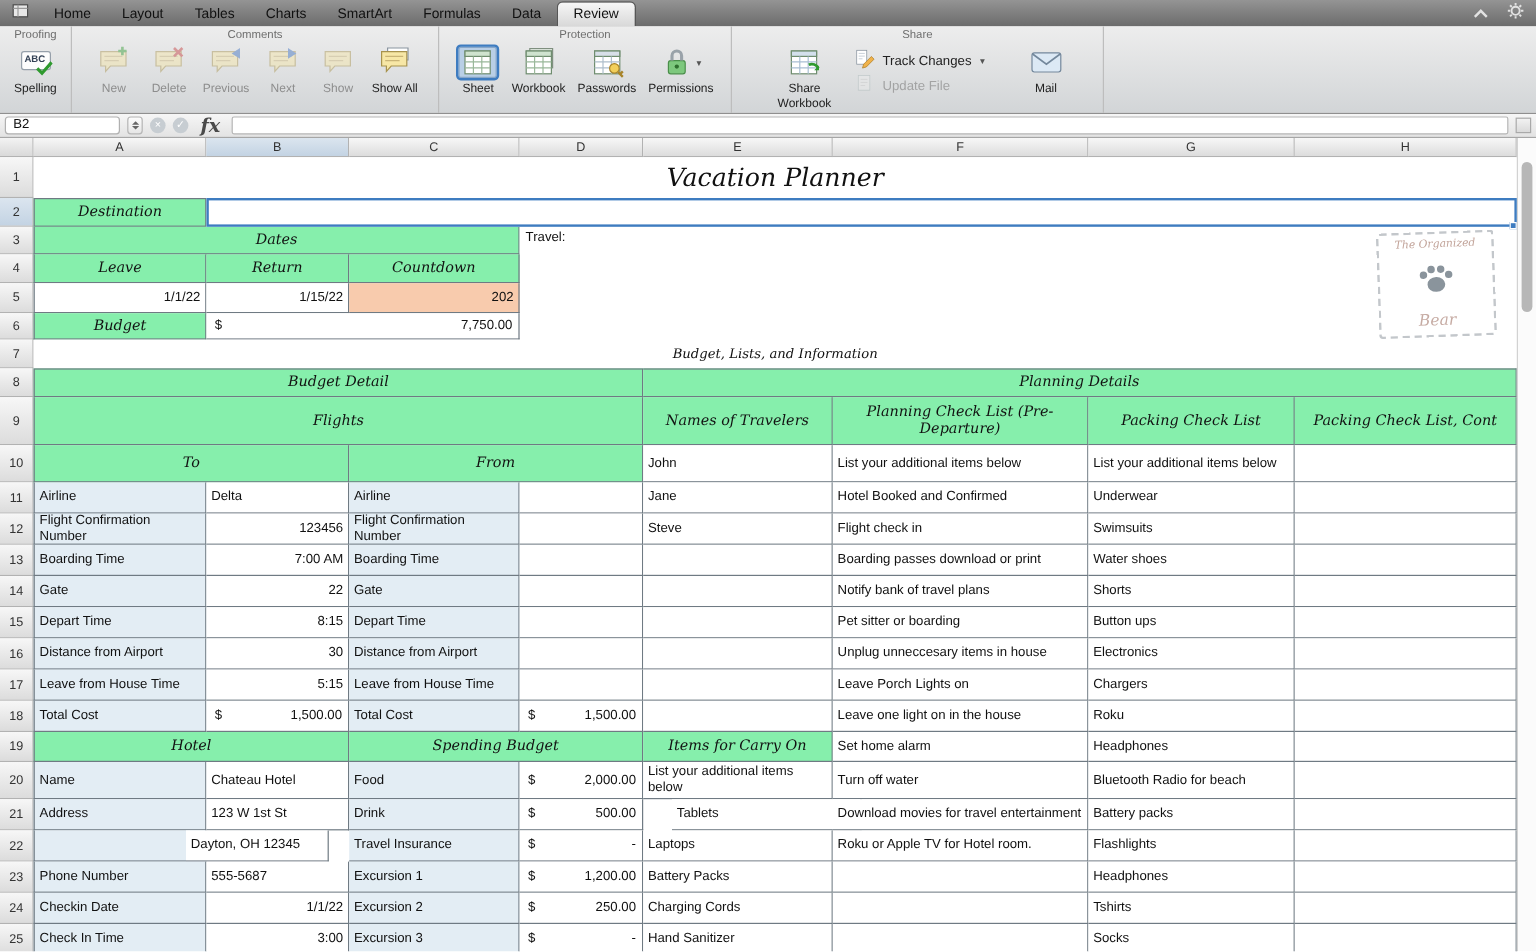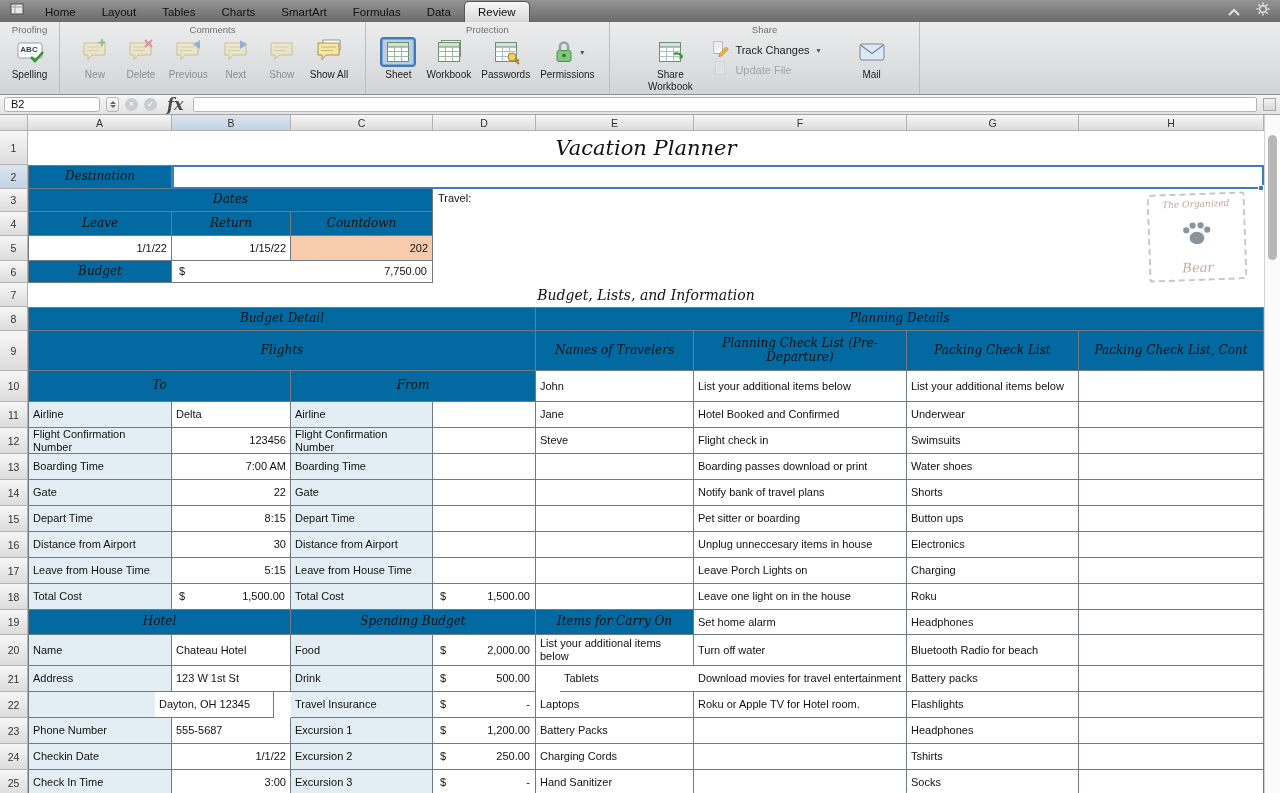--- a/index.html
+++ b/index.html
@@ -77,24 +77,24 @@
     border-bottom:1px solid #b2b2b2; }
   .cell { position:absolute; font-size:11px; color:#111; background:#fff;
     display:flex; align-items:center; overflow:hidden; line-height:1.15; cursor:cell; }
   .b  { border-right:1px solid #6f7a83; border-bottom:1px solid #6f7a83; }
   .bl { border-left:1px solid #6f7a83; }
   .bt { border-top:1px solid #6f7a83; }
   .plain { padding:0 4px; justify-content:flex-start; }
   .label { padding:0 4px; background:#e3edf4; justify-content:flex-start; }
   .num { justify-content:flex-end; padding:0 4px; }
   .script { font-family:"DejaVu Serif",serif; font-style:italic; font-size:12px;
-    background:#0369a1; justify-content:center; text-align:center; padding:0 3px; }
+    background:#86efac; justify-content:center; text-align:center; padding:0 3px; }
   .title  { font-family:"DejaVu Serif",serif; font-style:italic; font-size:21px;
     justify-content:center; background:#fff; }
-  .title2 { font-family:"DejaVu Serif",serif; font-style:italic; font-size:14px;
+  .title2 { font-family:"DejaVu Serif",serif; font-style:italic; font-size:11px;
     justify-content:center; background:#fff; }
   .orange { background:#f8cbad; }
   .money { justify-content:space-between; padding:0 5px 0 7px; }
   .notes { align-items:flex-start; padding:3px 5px; }
   .sel { border:2px solid #3e7cc0; background:#fff; z-index:3; }
   .fillhandle { position:absolute; width:6px; height:6px; background:#3e7cc0;
     border:1px solid #fff; z-index:4; }
 
   
   .logo { position:absolute; border:2px dashed #c3c7cb; border-radius:3px;
@@ -458,21 +458,21 @@
       <div class="cell plain b" style="left: 536px; top: 417px; width: 158px; height: 26px;"></div>
       <div class="cell plain b" style="left: 694px; top: 417px; width: 213px; height: 26px;">Unplug unneccesary items in house</div>
       <div class="cell plain b" style="left: 907px; top: 417px; width: 172px; height: 26px;">Electronics</div>
       <div class="cell plain b" style="left: 1079px; top: 417px; width: 185px; height: 26px;"></div>
       <div class="cell label b bl" style="left: 28px; top: 443px; width: 144px; height: 26px;">Leave from House Time</div>
       <div class="cell num b" style="left: 172px; top: 443px; width: 119px; height: 26px;">5:15</div>
       <div class="cell label b" style="left: 291px; top: 443px; width: 142px; height: 26px;">Leave from House Time</div>
       <div class="cell plain b" style="left: 433px; top: 443px; width: 103px; height: 26px;"></div>
       <div class="cell plain b" style="left: 536px; top: 443px; width: 158px; height: 26px;"></div>
       <div class="cell plain b" style="left: 694px; top: 443px; width: 213px; height: 26px;">Leave Porch Lights on</div>
-      <div class="cell plain b" style="left: 907px; top: 443px; width: 172px; height: 26px;">Charging</div>
+      <div class="cell plain b" style="left: 907px; top: 443px; width: 172px; height: 26px;">Chargers</div>
       <div class="cell plain b" style="left: 1079px; top: 443px; width: 185px; height: 26px;"></div>
       <div class="cell label b bl" style="left: 28px; top: 469px; width: 144px; height: 26px;">Total Cost</div>
       <div class="cell money b" style="left: 172px; top: 469px; width: 119px; height: 26px;">
         <span>$</span>
         <span>1,500.00</span>
       </div>
       <div class="cell label b" style="left: 291px; top: 469px; width: 142px; height: 26px;">Total Cost</div>
       <div class="cell money b" style="left: 433px; top: 469px; width: 103px; height: 26px;">
         <span>$</span>
         <span>1,500.00</span>

